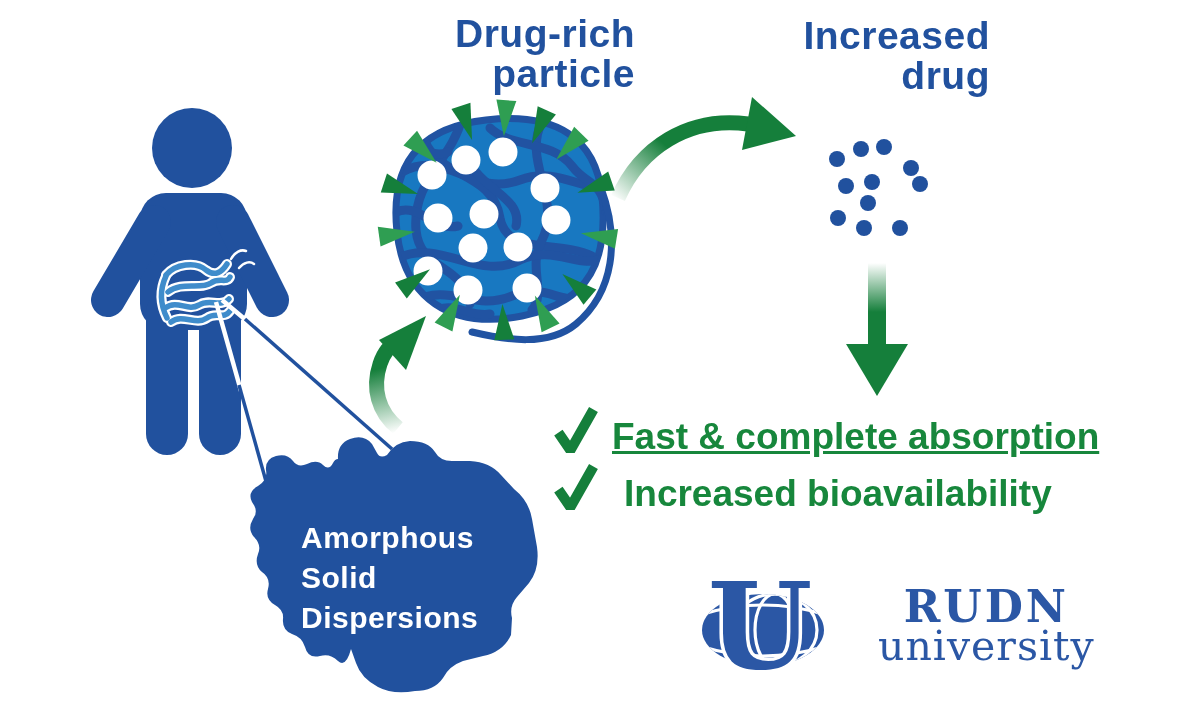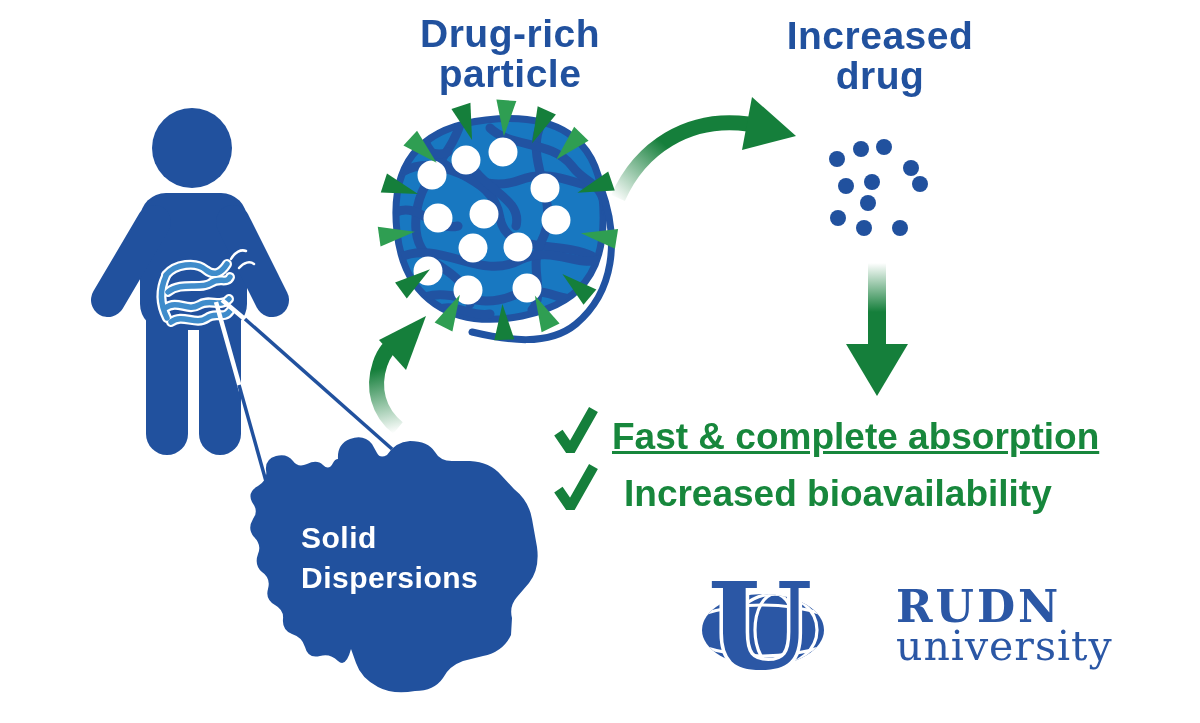--- a/index.html
+++ b/index.html
@@ -14,42 +14,43 @@
   .stroke-blue{stroke:var(--primary_blue,#21519E);}
   .fill-particle{fill:var(--particle_blue,#1878C1);}
   .stroke-strand{stroke:var(--strand_blue,#2153A2);fill:none;stroke-linecap:round;}
   .fill-green-d{fill:var(--green_dark,#157F3B);}
   .fill-green-l{fill:var(--green_light,#2F9E52);}
   .stroke-green{stroke:var(--green_dark,#157F3B);fill:none;}
   .fill-logo{fill:var(--logo_blue,#2B57A5);}
 
   .lbl{
     position:absolute;font-weight:bold;color:var(--primary_blue,#21519E);
-    text-align:center;font-size:39px;line-height:40px;letter-spacing:0.5px;
+    text-align:right;font-size:39px;line-height:40px;letter-spacing:0.5px;
   }
   .label-drug-rich{left:385px;top:14px;width:250px;}
   .label-dissolved{left:770px;top:16px;width:220px;}
 
   .label-asd{
     position:absolute;left:301px;top:518px;color:#fff;font-weight:bold;
     font-size:30px;line-height:40px;text-align:left;letter-spacing:0.5px;
   }
 
   .benefit{
     position:absolute;display:flex;align-items:flex-start;
     color:var(--green_text,#17873C);font-weight:bold;font-size:37px;line-height:40px;
   }
   .benefit-1{left:552px;top:405px;text-decoration:underline;}
   .benefit-2{left:552px;top:462px;gap:12px;}
   .benefit .check{width:46px;height:48px;flex:none;}
   .benefit .btxt{margin:12px 0 0 14px;white-space:nowrap;}
 
   .logo-text{
-    position:absolute;left:896px;top:584px;color:var(--logo_blue,#2B57A5);
+    position:absolute;left:878px;top:584px;color:var(--logo_blue,#2B57A5);
     font-family:"DejaVu Serif",serif;
+    text-align:center;
   }
   .logo-rudn{font-size:44px;font-weight:bold;letter-spacing:3px;line-height:46px;}
   .logo-univ{font-size:41px;line-height:40px;margin-top:-4px;letter-spacing:1px;}
 
   .logo-u{
     font-family:"DejaVu Serif",serif;font-weight:bold;font-size:120px;
     fill:var(--logo_blue,#2B57A5);stroke:#fff;stroke-width:7px;paint-order:stroke;
   }
 </style>
 </head>
@@ -233,20 +234,21 @@
     <div>Drug-rich</div>
     <div>particle</div>
   </div>
 
   <div class="lbl label-dissolved">
     <div>Increased</div>
     <div>drug</div>
   </div>
 
   <div class="label-asd">
+    <div>Amorphous</div>
     <div>Solid</div>
     <div>Dispersions</div>
   </div>
 
   <div class="benefit benefit-1">
     <svg class="check" viewBox="0 0 48 52">
       <path class="stroke-green" d="M 6,30 L 19,49 L 44,5" stroke-width="11"></path>
     </svg>
     <span class="btxt">Fast &amp; complete absorption</span>
   </div>

